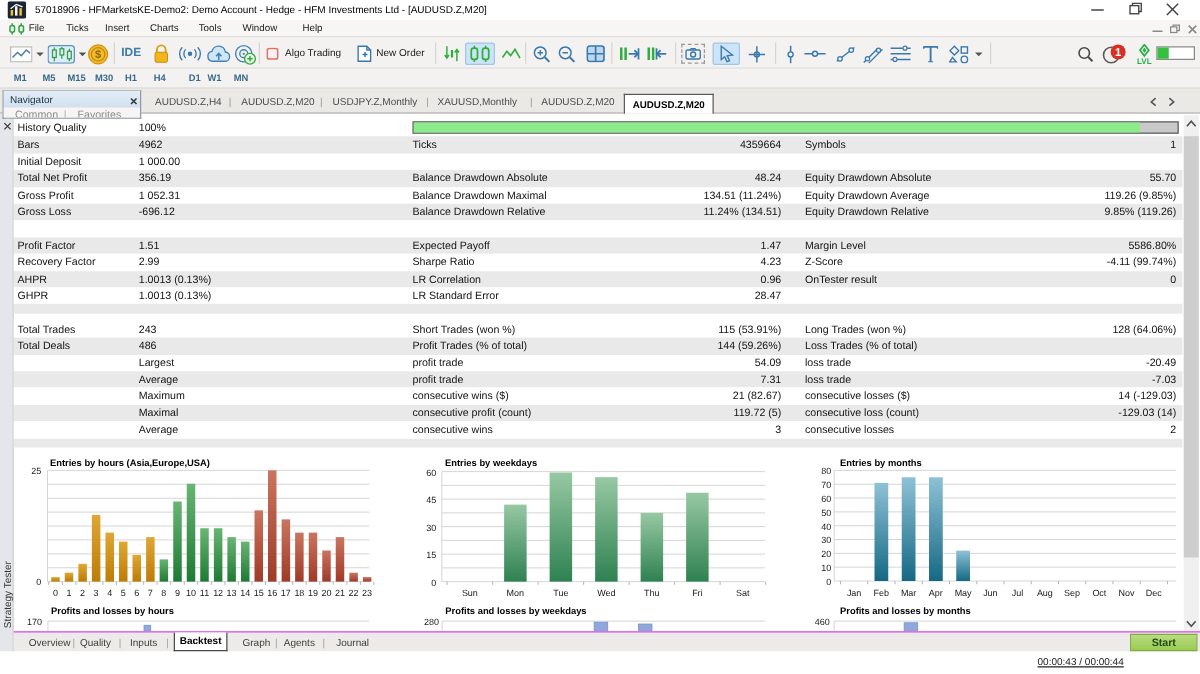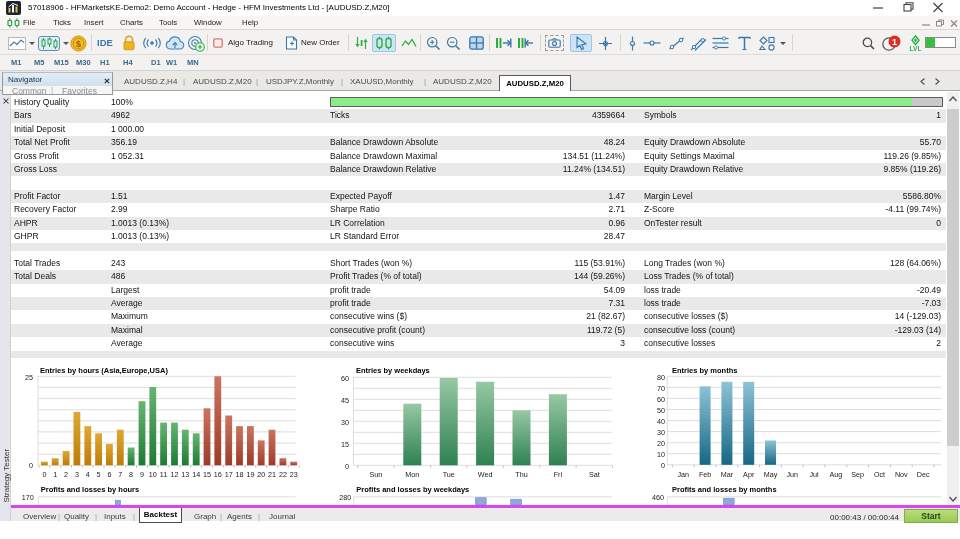--- a/index.html
+++ b/index.html
@@ -49,25 +49,25 @@
 
 #qbar{position:absolute;left:330px;top:5.5px;width:613px;height:10px;background:#c9c9c9;border:1px solid #5f5f5f;z-index:2;}
 #qfill{position:absolute;left:0;top:0;width:581px;height:8px;background:#8cec8c;}
 
 #sbar{position:absolute;left:947px;top:1px;width:12px;height:413px;background:#f0f0f0;}
 #sthumb{position:absolute;left:0;top:17px;width:12px;height:337px;background:#cdcdcd;}
 
 .xl{font-family:"Liberation Sans",sans-serif;font-size:7.2px;fill:#1a1a1a;}
 .ct{font-family:"Liberation Sans",sans-serif;font-size:7.5px;font-weight:bold;fill:#000;}
 
-#testerbar{position:absolute;left:11px;top:505px;width:949px;height:16px;background:#ecebe9;border-top:3px solid #d946ef;}
+#testerbar{position:absolute;left:11px;top:505px;width:949px;height:16px;background:#ecebe9;border-top:1px solid #d946ef;}
 .ttab{position:absolute;top:3.5px;font-size:8px;color:#3c3c3c;white-space:nowrap;}
 .ttsep{position:absolute;top:3.5px;font-size:8px;color:#a0a0a0;}
 #backtesttab{position:absolute;left:128px;top:0px;width:43px;height:15px;background:#fff;border:1px solid #4a4a4a;border-top:none;text-align:center;font-size:8px;font-weight:bold;color:#000;line-height:14px;}
-#ttime{position:absolute;right:61px;top:5px;font-size:8px;color:#222;}
+#ttime{position:absolute;right:61px;top:19px;font-size:8px;color:#222;text-decoration:underline;}
 #startbtn{position:absolute;left:893px;top:1px;width:54px;height:14px;background:linear-gradient(#b9dc80,#9aca52);border:1px solid #82ab46;text-align:center;font-size:8.5px;font-weight:bold;color:#234a10;line-height:13px;}
 
 #statusbar{position:absolute;left:0;top:521px;width:960px;height:18px;background:#f2f0ee;border-top:1px solid #d0cecb;}
 .ssep{position:absolute;top:3px;width:1px;height:12px;background:#d8d6d3;}
 .stext{position:absolute;top:4.5px;font-size:8px;color:#1a1a1a;white-space:nowrap;}
 svg{display:block;}
 .icon{position:absolute;}
 </style>
 </head>
 <body>
@@ -379,44 +379,45 @@
         <span class="l2">Balance Drawdown Absolute</span>
         <span class="v2">48.24</span>
         <span class="l3">Equity Drawdown Absolute</span>
         <span class="v3">55.70</span>
       </div>
 <div class="row rw" style="top:58.6px;height:13.4px">
         <span class="l1">Gross Profit</span>
         <span class="v1">1 052.31</span>
         <span class="l2">Balance Drawdown Maximal</span>
         <span class="v2">134.51 (11.24%)</span>
-        <span class="l3">Equity Settings Maximal</span>
+        <span class="l3">Equity Drawdown Average</span>
         <span class="v3">119.26 (9.85%)</span>
       </div>
 <div class="row rg" style="top:72.0px;height:13.4px">
         <span class="l1">Gross Loss</span>
+        <span class="v1">-696.12</span>
         <span class="l2">Balance Drawdown Relative</span>
         <span class="v2">11.24% (134.51)</span>
         <span class="l3">Equity Drawdown Relative</span>
         <span class="v3">9.85% (119.26)</span>
       </div>
 <div class="row rw" style="top:85.4px;height:13.4px"></div>
 <div class="row rg" style="top:98.8px;height:13.4px">
         <span class="l1">Profit Factor</span>
         <span class="v1">1.51</span>
         <span class="l2">Expected Payoff</span>
         <span class="v2">1.47</span>
         <span class="l3">Margin Level</span>
         <span class="v3">5586.80%</span>
       </div>
 <div class="row rw" style="top:112.2px;height:13.4px">
         <span class="l1">Recovery Factor</span>
         <span class="v1">2.99</span>
         <span class="l2">Sharpe Ratio</span>
-        <span class="v2">2.71</span>
+        <span class="v2">4.23</span>
         <span class="l3">Z-Score</span>
         <span class="v3">-4.11 (99.74%)</span>
       </div>
 <div class="row rg" style="top:125.6px;height:13.4px">
         <span class="l1">AHPR</span>
         <span class="v1">1.0013 (0.13%)</span>
         <span class="l2">LR Correlation</span>
         <span class="v2">0.96</span>
         <span class="l3">OnTester result</span>
         <span class="v3">0</span>

